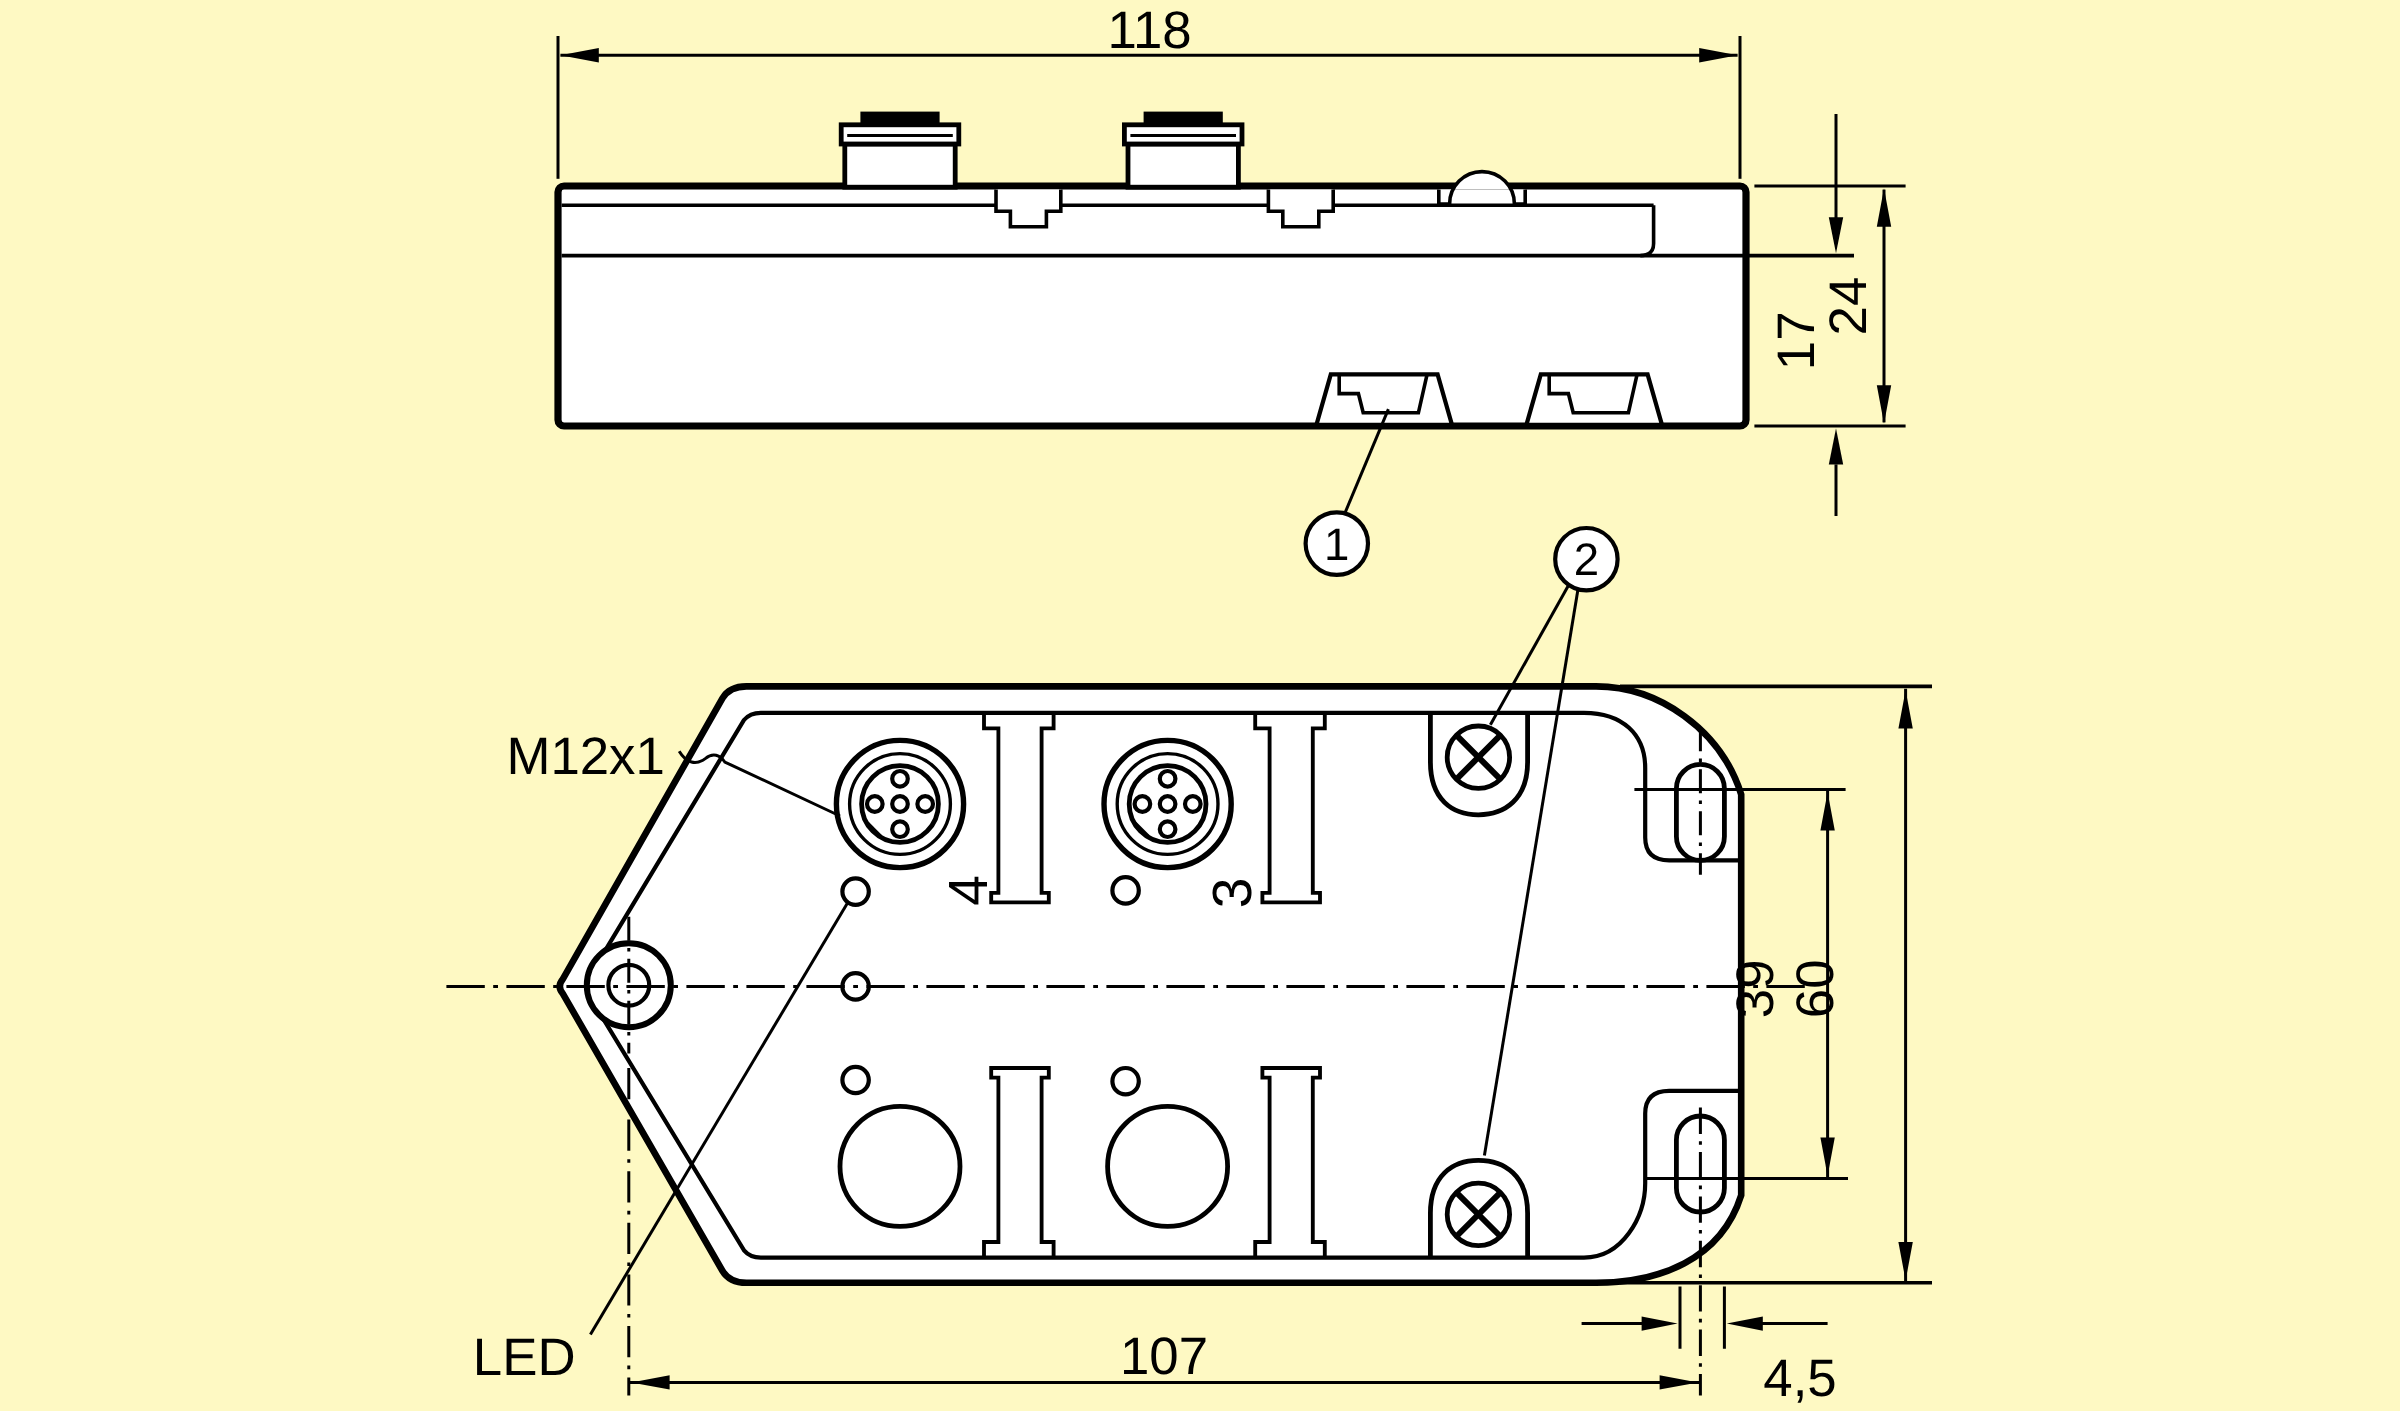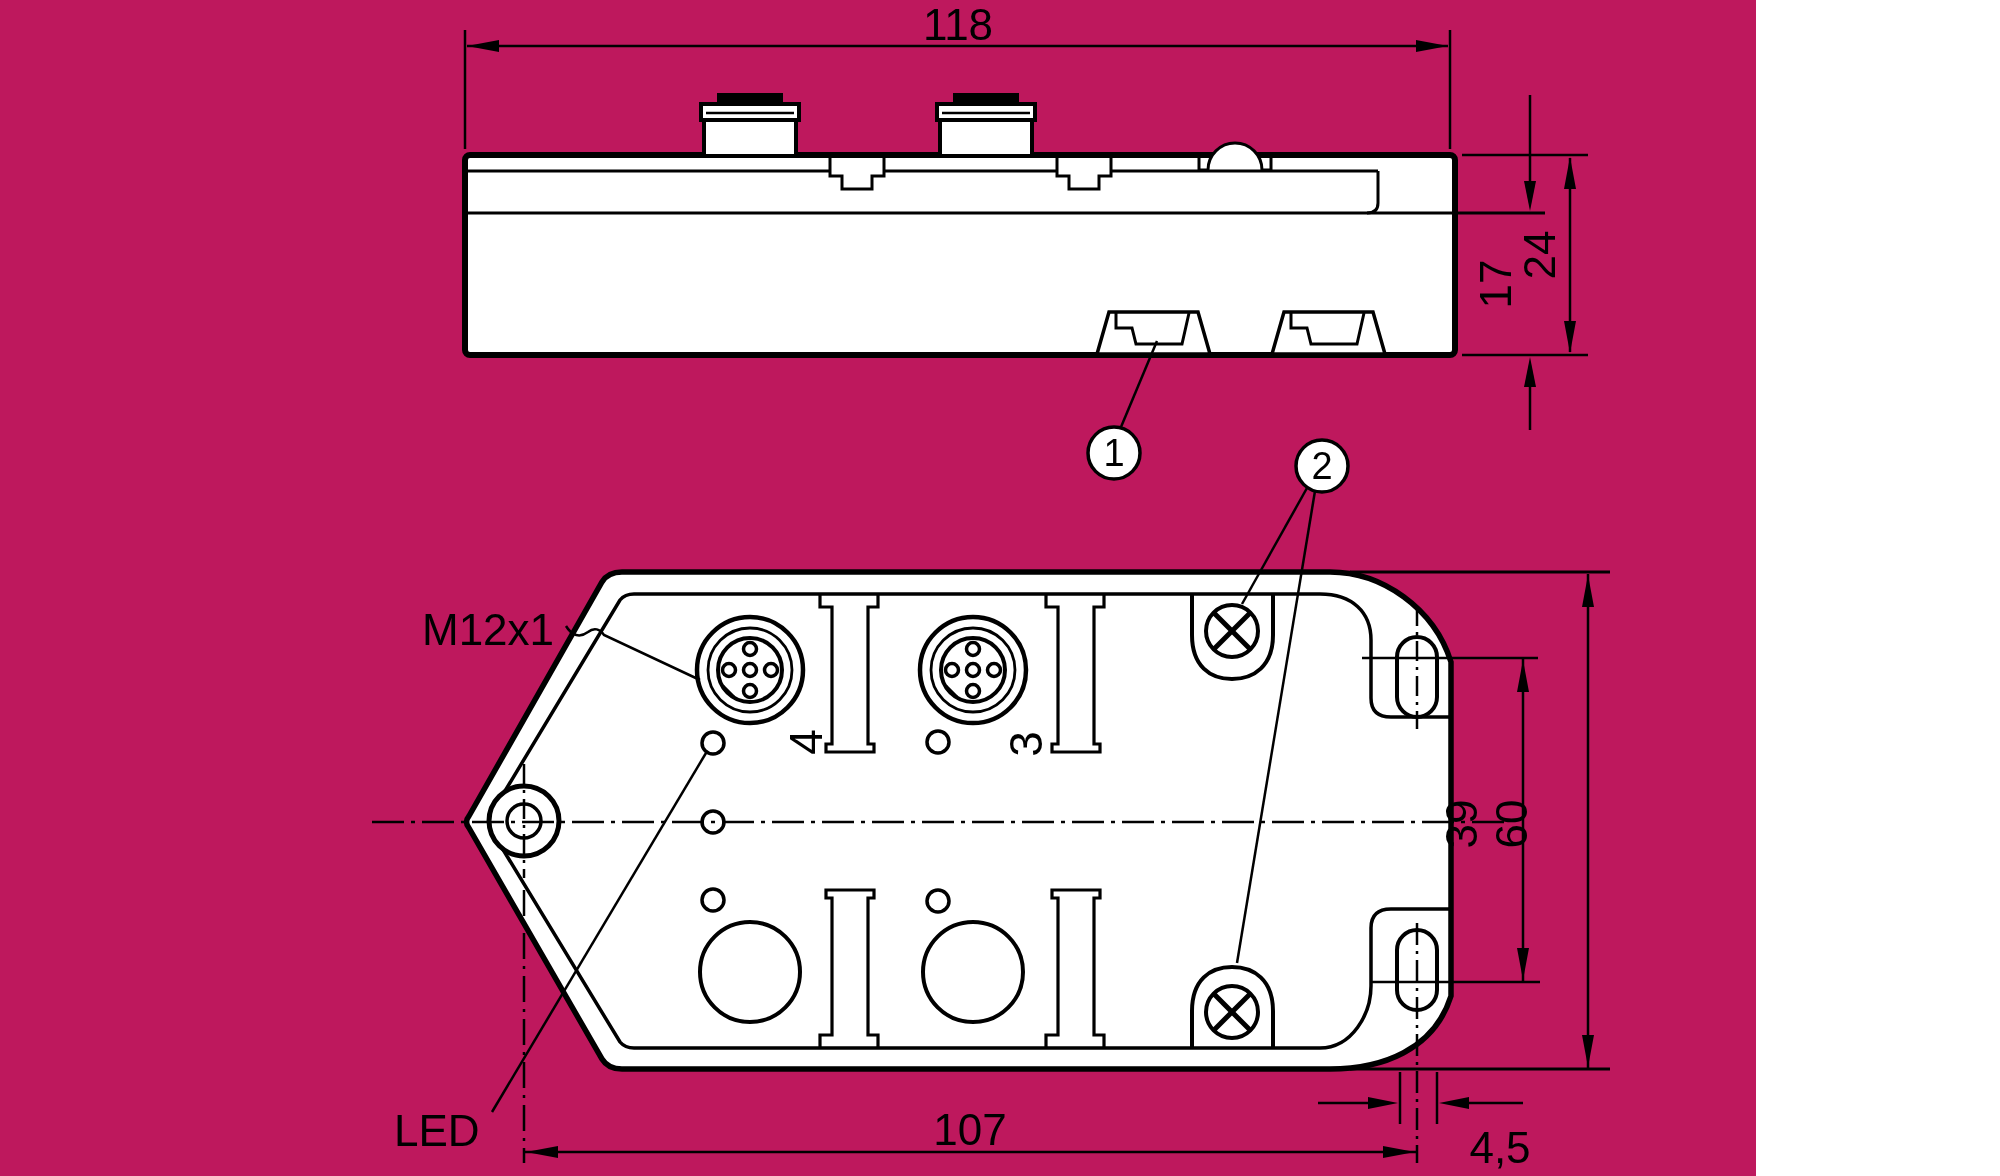--- a/index.html
+++ b/index.html
@@ -1,16 +1,16 @@
 <!DOCTYPE html>
 <html><head>
 <meta charset="utf-8">
 <style>
   html,body{margin:0;padding:0;background:#ffffff;}
-  .stage{width:1756px;height:1176px;background:#be185d;position:relative;}
+  .stage{width:2000px;height:1176px;background:#fef9c3;position:relative;}
   svg{display:block;}
   text{font-family:"Liberation Sans","DejaVu Sans",sans-serif;fill:#000;}
   .dimtxt{font-size:44px;}
   .lbltxt{font-size:44px;}
   .porttxt{font-size:46px;}
   .callouttxt{font-size:38px;}
 </style>
 </head>
 <body>
 

